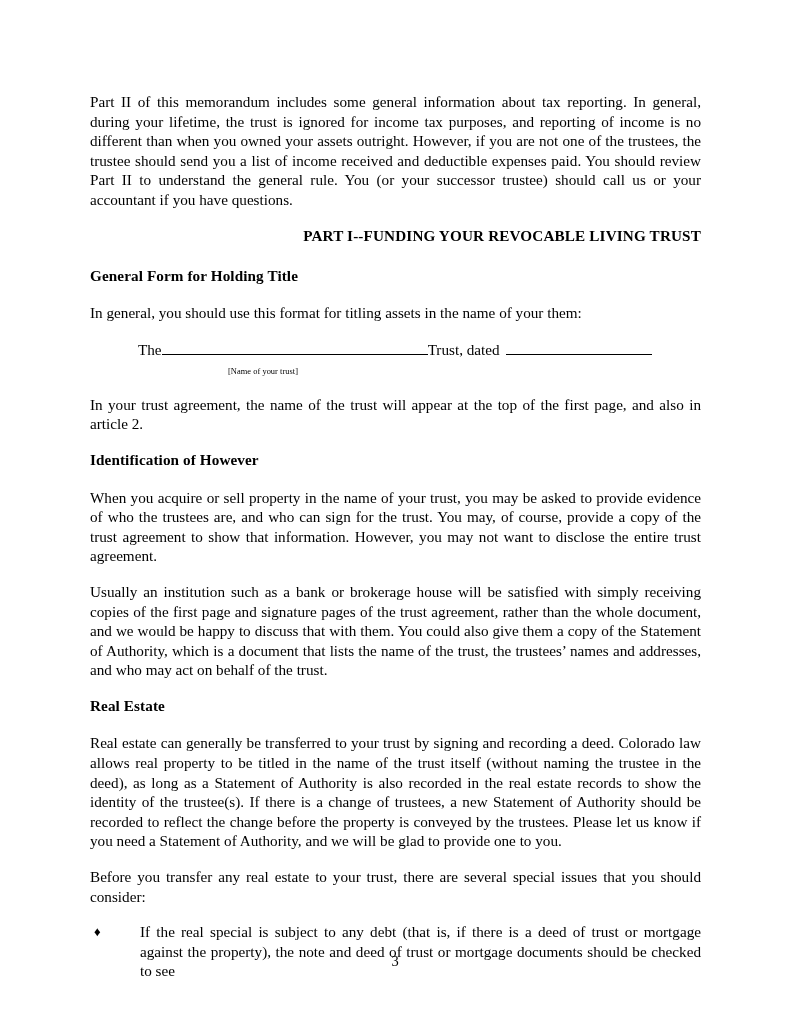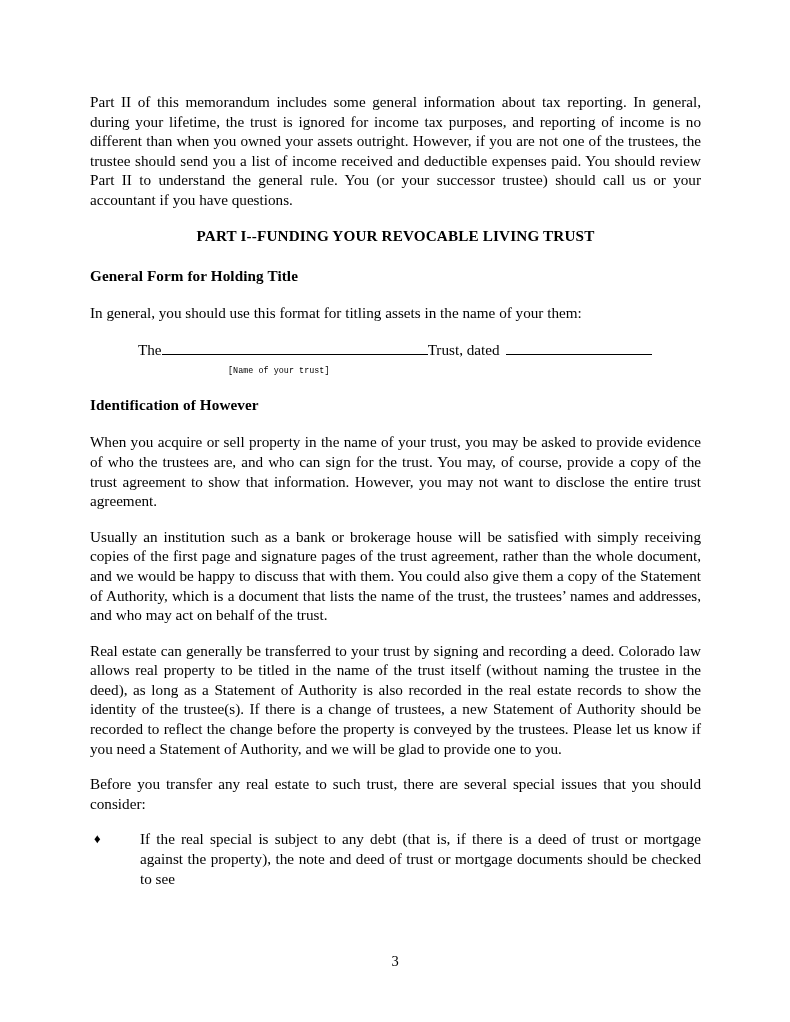--- a/index.html
+++ b/index.html
@@ -43,21 +43,21 @@
 
   p.body-text.tight {
     margin-bottom: 15px;
   }
 
   h1.part-heading {
     margin: 8px 0 20px 0;
     font-size: 15.2px;
     line-height: 20px;
     font-weight: bold;
-    text-align: center;
+    text-align: right;
     letter-spacing: 0.15px;
   }
 
   h2.section-heading {
     margin: 12px 0 18px 0;
     font-size: 15.2px;
     line-height: 19.6px;
     font-weight: bold;
     text-align: left;
     letter-spacing: 0.1px;
@@ -85,21 +85,20 @@
 
   .blank-name { width: 266px; }
   .blank-date { width: 146px; margin-left: 6px; }
 
   .form-caption {
     margin: 0 0 18px 0;
     padding-left: 138px;
     font-size: 8.4px;
     line-height: 11px;
     letter-spacing: 0.05px;
-    font-family: Liberation Mono, monospace;
   }
 
   
   ul.bullets {
     list-style: none;
     margin: 0;
     padding: 0;
   }
 
   ul.bullets li {
@@ -146,31 +145,33 @@
     <p class="body-text tight">In general, you should use this format for titling assets in the name of your them:</p>
 
     <div class="form-line-wrap">
       <div class="form-line">
         <span>The</span><span class="blank blank-name"></span><span>Trust, dated</span><span class="blank blank-date"></span>
       </div>
     </div>
 
     <div class="form-caption">[Name of your trust]</div>
 
+    <p class="body-text">In your trust agreement, the name of the trust will appear at the top of the first page, and also in article 2.</p>
 
     <h2 class="section-heading">Identification of However</h2>
 
     <p class="body-text">When you acquire or sell property in the name of your trust, you may be asked to provide evidence of who the trustees are, and who can sign for the trust. You may, of course, provide a copy of the trust agreement to show that information. However, you may not want to disclose the entire trust agreement.</p>
 
     <p class="body-text">Usually an institution such as a bank or brokerage house will be satisfied with simply receiving copies of the first page and signature pages of the trust agreement, rather than the whole document, and we would be happy to discuss that with them.  You could also give them a copy of the Statement of Authority, which is a document that lists the name of the trust, the trustees’ names and addresses, and who may act on behalf of the trust.</p>
 
+    <h2 class="section-heading">Real Estate</h2>
 
     <p class="body-text">Real estate can generally be transferred to your trust by signing and recording a deed.  Colorado law allows real property to be titled in the name of the trust itself (without naming the trustee in the deed), as long as a Statement of Authority is also recorded in the real estate records to show the identity of the trustee(s). If there is a change of trustees, a new Statement of Authority should be recorded to reflect the change before the property is conveyed by the trustees. Please let us know if you need a Statement of Authority, and we will be glad to provide one to you.</p>
 
-    <p class="body-text">Before you transfer any real estate to such trust, there are several special issues that you should consider:</p>
+    <p class="body-text">Before you transfer any real estate to your trust, there are several special issues that you should consider:</p>
 
     <ul class="bullets">
       <li>
         <span class="diamond">♦</span>
         <span>If the real special is subject to any debt (that is, if there is a deed of trust or mortgage against the property), the note and deed of trust or mortgage documents should be checked to  see</span>
       </li>
     </ul>
 
   </div>
 

